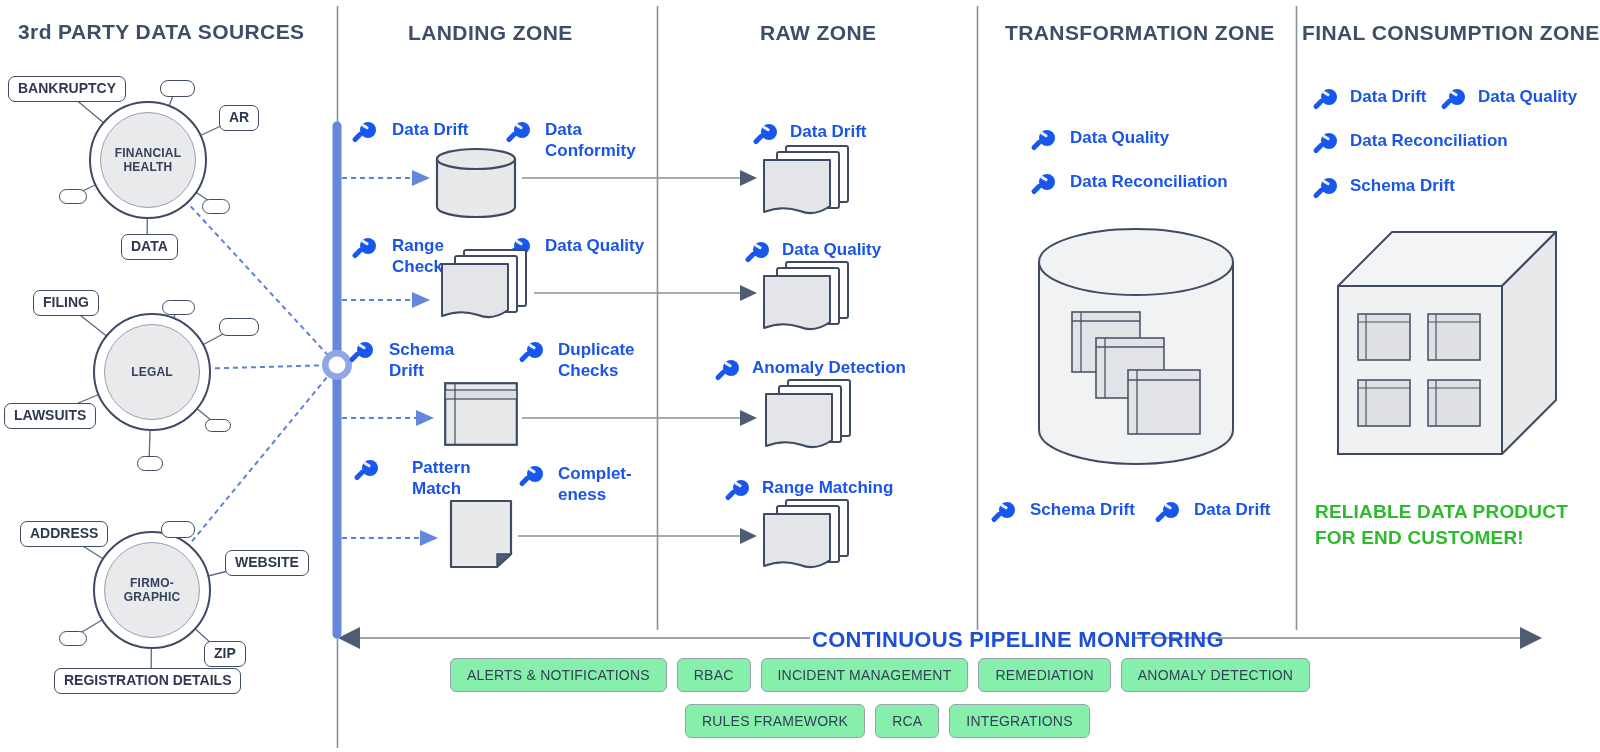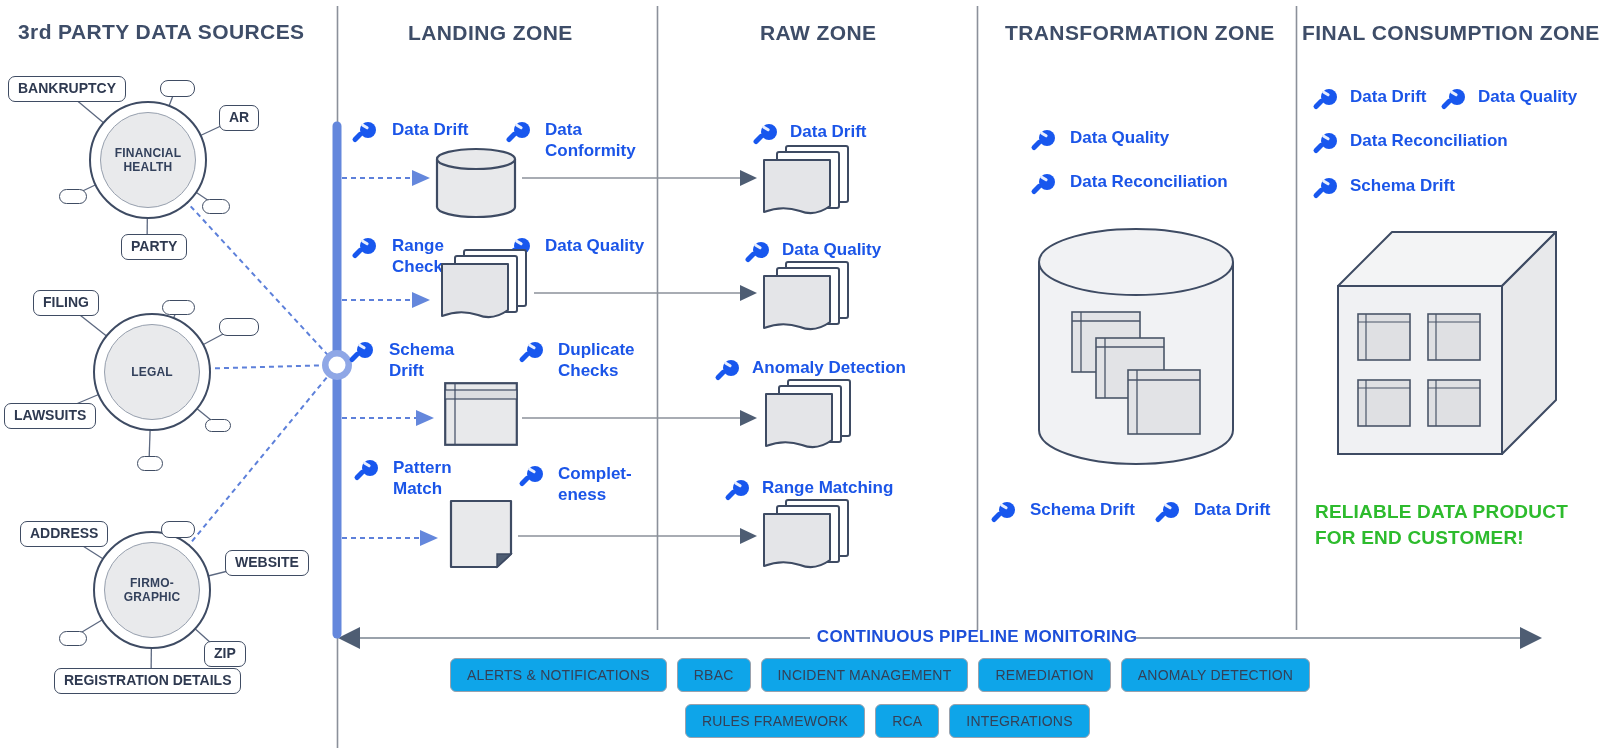--- a/index.html
+++ b/index.html
@@ -18,23 +18,23 @@
   .mag .handle{left:0;bottom:0;width:5px;height:12px;border-radius:3px;background:#1857ee;transform:rotate(45deg);}
   
   .hub{position:absolute;width:118px;height:118px;border:2px solid #3e4b63;border-radius:50%;background:#fff;box-sizing:border-box;display:flex;align-items:center;justify-content:center;}
   .hub-inner{width:96px;height:96px;border:1.5px solid #97a0ae;border-radius:50%;background:#e9eaec;box-sizing:border-box;display:flex;align-items:center;justify-content:center;}
   .hub-label{width:92px;text-align:center;font-size:12px;font-weight:700;letter-spacing:.2px;color:#33415c;line-height:1.2;}
   .pill{position:absolute;background:#fff;border:1.6px solid #3f4c63;border-radius:7px;padding:2px 9px;
         font-size:14px;font-weight:600;color:#2e3950;white-space:nowrap;line-height:1.4;}
   .pill-blank{position:absolute;background:#fff;border:1.6px solid #3f4c63;border-radius:8px;}
   
   .monitor-title{position:absolute;left:812px;top:627px;width:330px;text-align:center;
-                 font-size:17px;font-weight:800;letter-spacing:.3px;color:#1d4fd9;white-space:nowrap;}
+                 font-size:22px;font-weight:800;letter-spacing:.3px;color:#1d4fd9;white-space:nowrap;}
   .chip-row{position:absolute;display:flex;gap:10px;}
-  .chip{height:34px;display:flex;align-items:center;padding:0 16px;background:#0ea5e9;border:1.5px solid #99a1ad;
+  .chip{height:34px;display:flex;align-items:center;padding:0 16px;background:#86efac;border:1.5px solid #99a1ad;
         border-radius:6px;font-size:14px;font-weight:500;letter-spacing:.2px;color:#344057;white-space:nowrap;box-sizing:border-box;}
   .banner{position:absolute;left:1315px;top:499px;width:290px;font-size:19px;font-weight:800;line-height:1.35;
           letter-spacing:.2px;color:#2dbb2d;}
 </style>
 </head>
 <body>
 
 <div id="stage">
 
   <svg class="overlay" width="1600" height="752" viewBox="0 0 1600 752">
@@ -134,21 +134,21 @@
     </div>
   </div>
   <div class="hub" style="left:93px;top:531px">
     <div class="hub-inner">
       <div class="hub-label">FIRMO-GRAPHIC</div>
     </div>
   </div>
 
   <div class="pill" style="left:8px;top:76px">BANKRUPTCY</div>
   <div class="pill" style="left:219px;top:105px">AR</div>
-  <div class="pill" style="left:121px;top:234px">PARTY</div>
+  <div class="pill" style="left:121px;top:234px">DATA</div>
   <div class="pill" style="left:33px;top:290px">FILING</div>
   <div class="pill" style="left:4px;top:403px">LAWSUITS</div>
   <div class="pill" style="left:20px;top:521px">ADDRESS</div>
   <div class="pill" style="left:225px;top:550px">WEBSITE</div>
   <div class="pill" style="left:204px;top:641px">ZIP</div>
   <div class="pill" style="left:54px;top:668px">REGISTRATION DETAILS</div>
 
   <div class="pill-blank" style="left:160px;top:80px;width:33px;height:15px"></div>
   <div class="pill-blank" style="left:202px;top:199px;width:26px;height:13px"></div>
   <div class="pill-blank" style="left:59px;top:189px;width:26px;height:13px"></div>
@@ -216,21 +216,21 @@
       <rect x="1.2" y="8" width="71.6" height="9" fill="#dbdde1" stroke="#3e4b63" stroke-width="1.2"></rect>
       <line x1="11" y1="1" x2="11" y2="63" stroke="#3e4b63" stroke-width="1.2"></line>
     </svg>
   </div>
 
   <div class="mag" style="left:357px;top:460px">
       <i class="lens"></i>
       <i class="glint"></i>
       <i class="handle"></i>
     </div>
-  <div class="check w85" style="left:393px;top:458px">Pattern Match</div>
+  <div class="check w85" style="left:412px;top:458px">Pattern Match</div>
   <div class="mag" style="left:522px;top:466px">
       <i class="lens"></i>
       <i class="glint"></i>
       <i class="handle"></i>
     </div>
   <div class="check w104" style="left:558px;top:464px">Complet-eness</div>
   <div class="abs" style="left:448px;top:498px">
     <svg width="66" height="72" viewBox="0 0 66 72">
       <path d="M3,3 H63 V56 L49,69 H3 Z" fill="#e8e9eb" stroke="#3e4b63" stroke-width="2.2" stroke-linejoin="round"></path>
       <path d="M49,69 V56 H63 Z" fill="#4e5d73" stroke="#3e4b63" stroke-width="1.4"></path>

